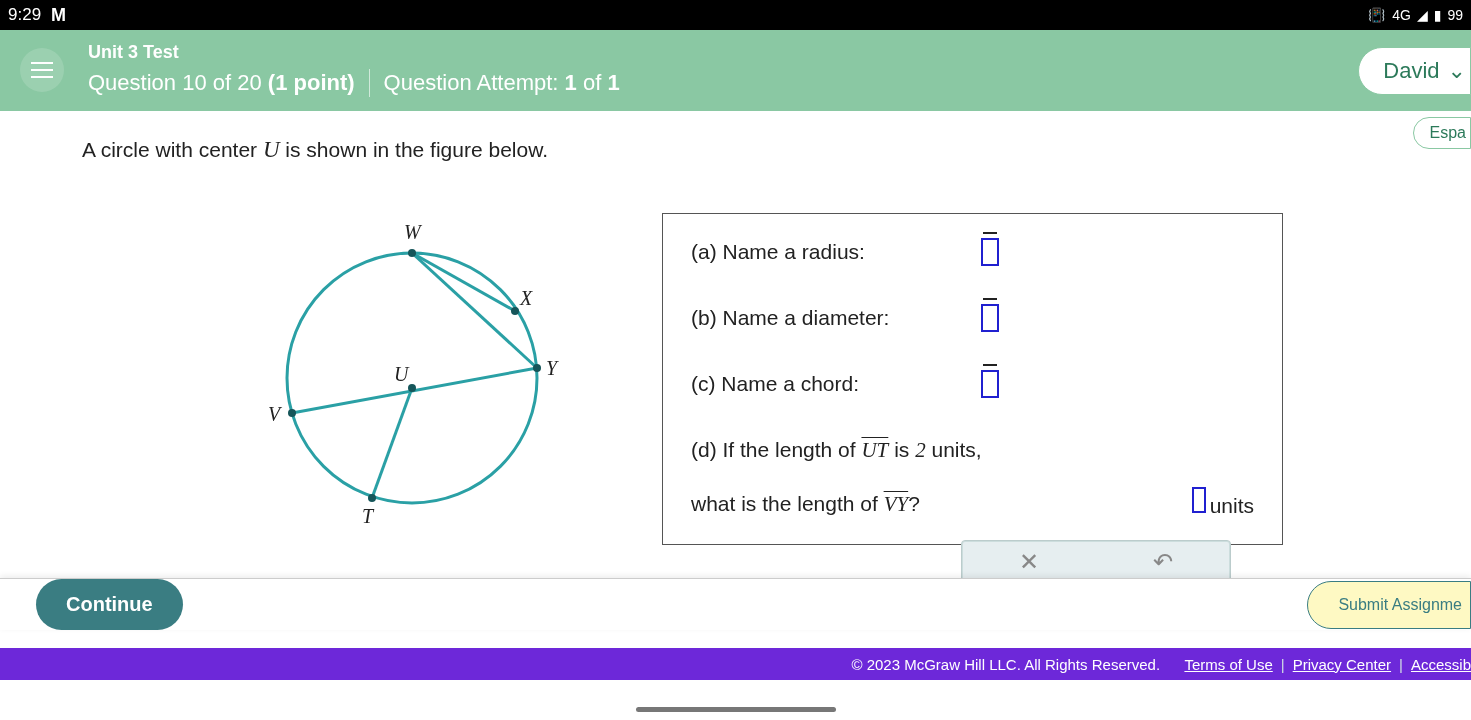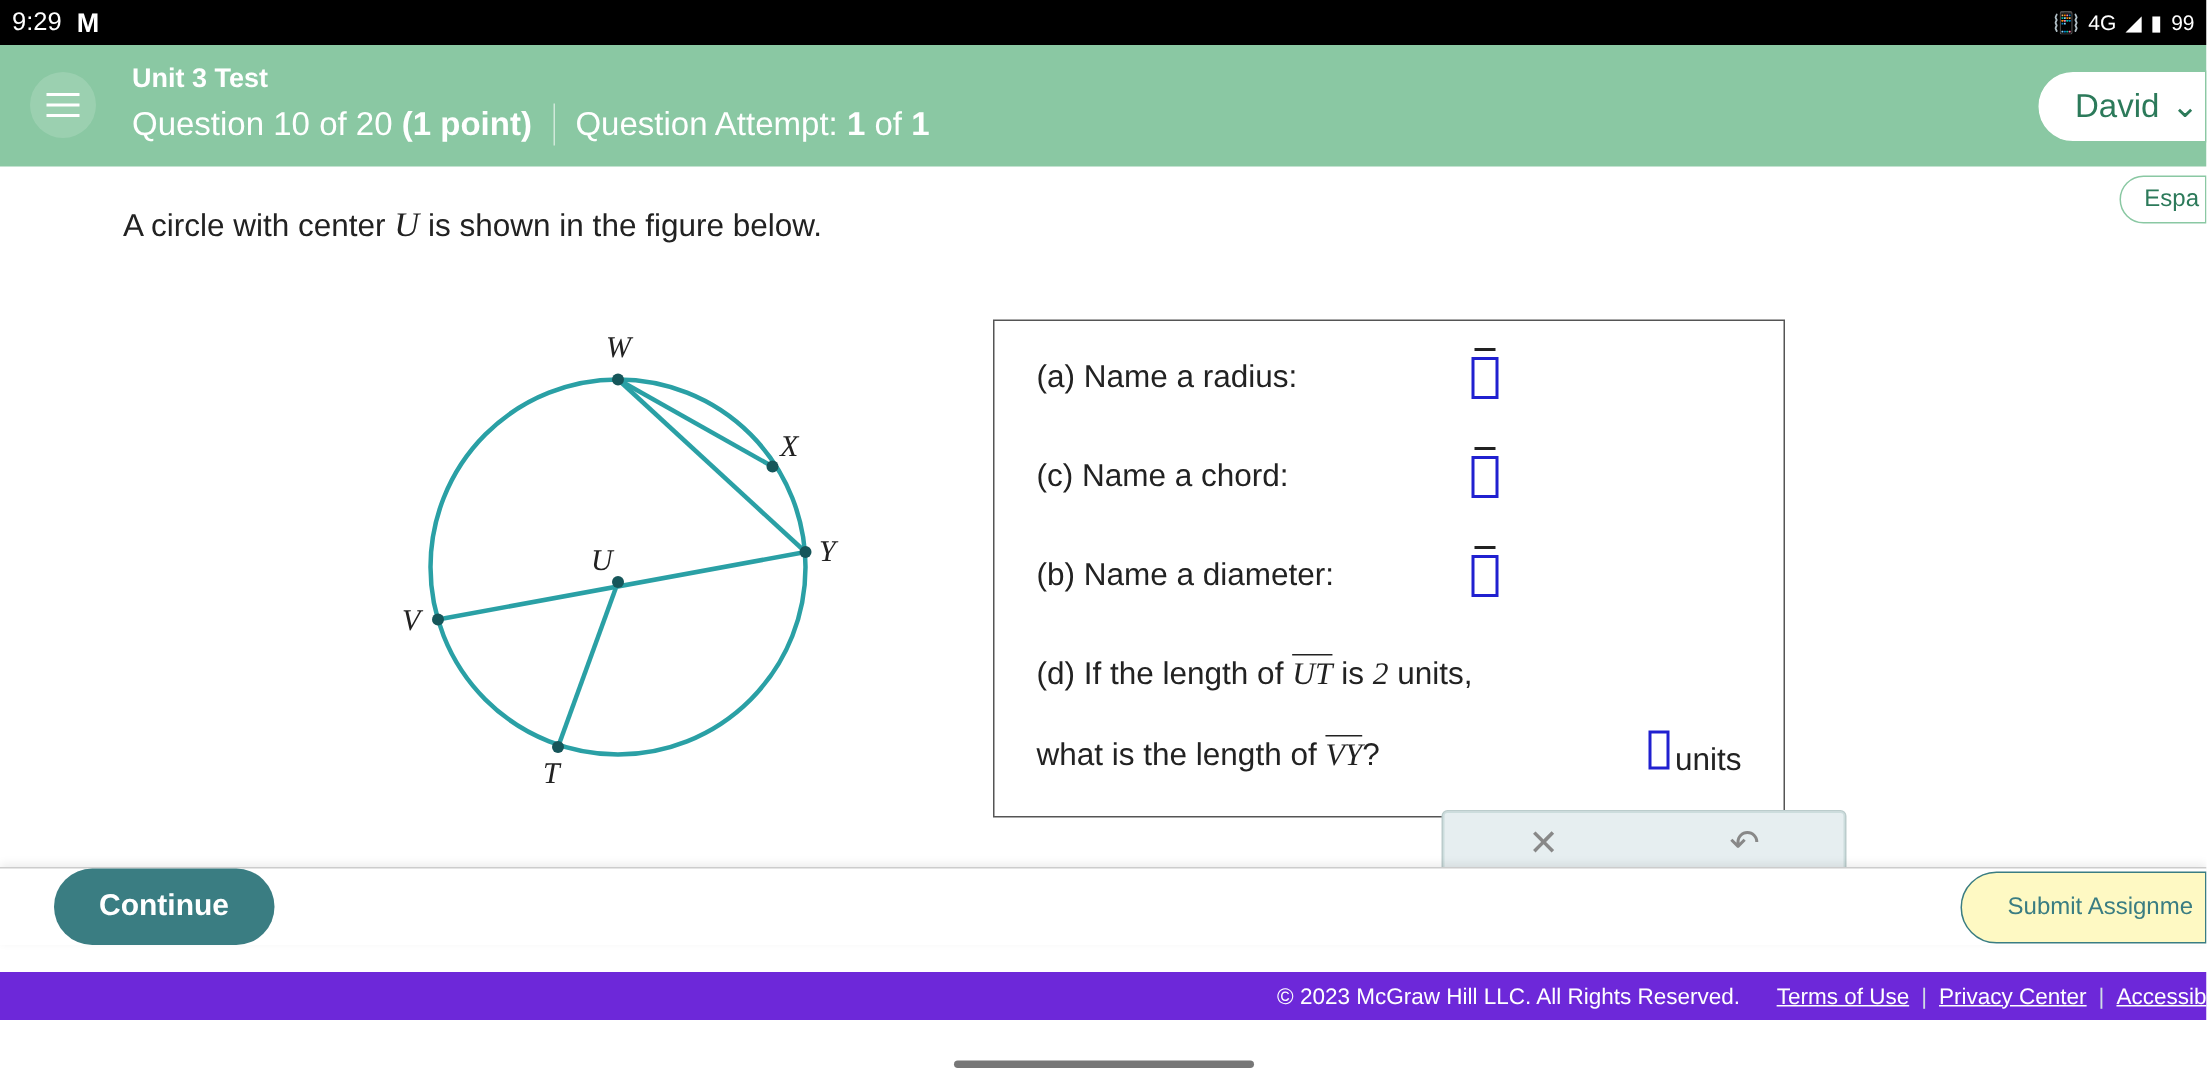--- a/index.html
+++ b/index.html
@@ -23,21 +23,21 @@
   .espa-pill { position:absolute; right:0; top:6px; background:#fff; border:1px solid #8ac8a3; border-radius:20px 0 0 20px; padding:6px 4px 6px 16px; color:#2c7a5a; font-size:16px;}
 
   .intro { font-size:21px; color:#222; }
   .intro .mathit { font-family:'Times New Roman', serif; font-style:italic; font-size:23px; }
 
   .main-row { display:flex; gap:80px; margin-top:50px; align-items:flex-start; }
 
   .diagram-wrap { position:relative; width:320px; height:320px; margin-left:180px; }
   .diagram-label { position:absolute; font-family:'Times New Roman', serif; font-style:italic; font-size:20px; color:#222; }
 
-  .qbox { border:1px solid #555; width:528px; padding:18px 28px 20px 28px; font-size:21px; color:#222; line-height:1.4; }
+  .qbox { border:1px solid #555; width:621px; padding:18px 28px 20px 28px; font-size:21px; color:#222; line-height:1.4; }
   .qrow { display:flex; align-items:center; margin-bottom:26px; position:relative; min-height:40px;}
   .qrow:last-child { margin-bottom:0; }
   .qlabel { flex:0 0 290px; }
   .ans-slot { width:18px; height:28px; border:2px solid #2020d0; display:inline-block; position:relative; }
   .ans-slot::before { content:""; position:absolute; top:-8px; left:0; right:0; height:2px; background:#222; }
   .mathsym { font-family:'Times New Roman', serif; font-style:italic; }
   .overline { text-decoration:overline; text-decoration-thickness:1px; font-family:'Times New Roman', serif; font-style:italic;}
   .units-row { display:flex; align-items:center; justify-content:space-between; }
   .num-slot { width:14px; height:26px; border:2px solid #2020d0; display:inline-block; margin-right:4px;}
 
@@ -131,25 +131,25 @@
       <span class="diagram-label" style="left:132px; top:150px;">U</span>
       <span class="diagram-label" style="left:100px; top:292px;">T</span>
     </div>
 
     <div class="qbox">
       <div class="qrow">
         <span class="qlabel">(a) Name a radius:</span>
         <span class="ans-slot"></span>
       </div>
       <div class="qrow">
-        <span class="qlabel">(c) Name a chord:</span>
+        <span class="qlabel">(b) Name a diameter:</span>
         <span class="ans-slot"></span>
       </div>
       <div class="qrow">
-        <span class="qlabel">(b) Name a diameter:</span>
+        <span class="qlabel">(c) Name a chord:</span>
         <span class="ans-slot"></span>
       </div>
       <div class="qrow" style="margin-bottom:14px;">
         <span>
           <span>(d) If the length of </span><span class="overline">UT</span><span> is </span><span class="mathsym">2</span><span> units,</span>
         </span>
       </div>
       <div class="qrow units-row">
         <span>
           <span>what is the length of </span><span class="overline">VY</span><span>?</span>

